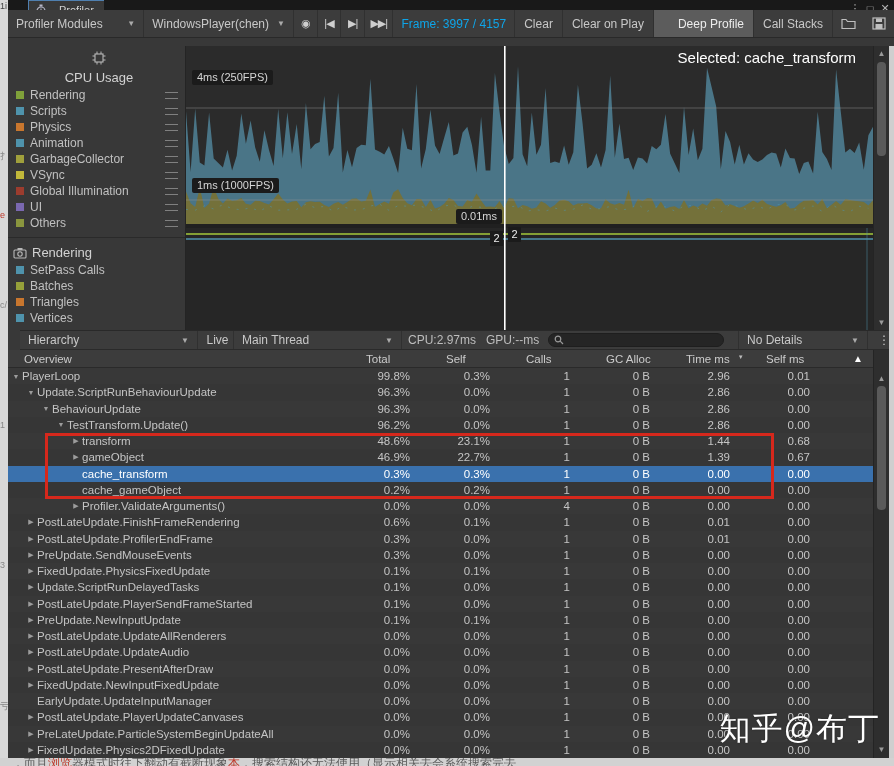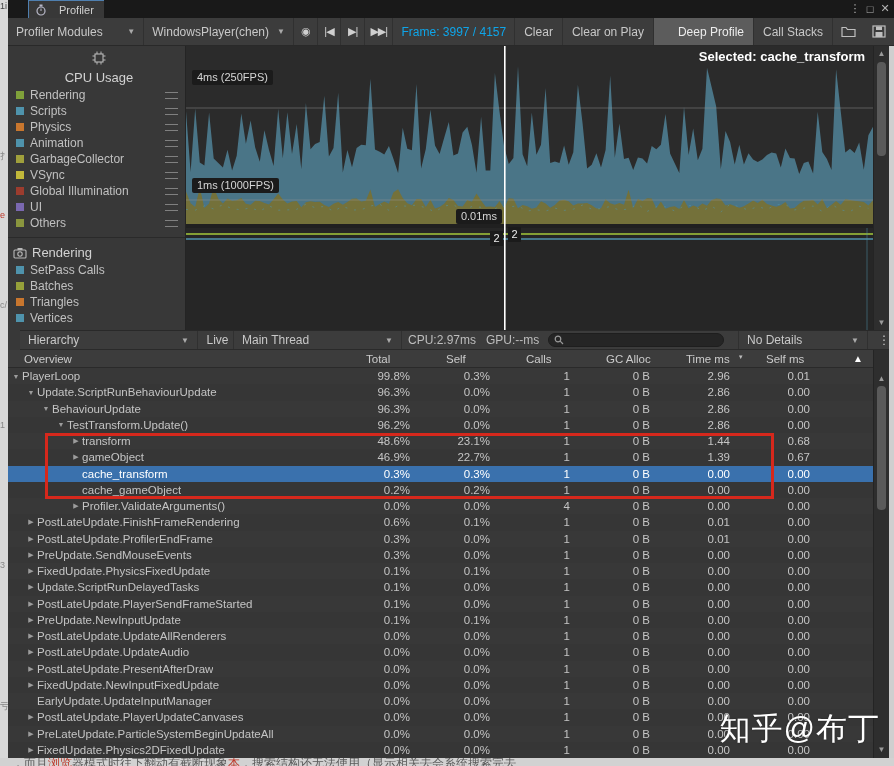--- a/index.html
+++ b/index.html
@@ -7,40 +7,40 @@
        font-family:"Liberation Sans",sans-serif;-webkit-font-smoothing:antialiased;}
   #win{position:absolute;left:8px;top:0;width:886px;height:758px;background:#383838;color:#c6c6c6;}
   
   #titlebar{position:absolute;left:0;top:0;width:100%;height:18px;background:#191919;}
   #tab{position:absolute;left:20px;top:0;height:18px;padding:0 10px 0 6px;background:#383838;
        display:flex;align-items:center;gap:12px;font-size:11px;color:#cfcfcf;
        border-top:1px solid #4f7faf;border-left:1px solid #4f7faf;box-sizing:border-box;}
   .winbtn{position:absolute;top:1px;width:14px;height:15px;color:#b4b4b4;font-size:11px;
           display:flex;align-items:center;justify-content:center;}
   
-  #toolbar{position:absolute;left:0;top:18px;width:100%;height:28px;background:#3c3c3c;
+  #toolbar{position:absolute;left:0;top:10px;width:100%;height:28px;background:#3c3c3c;
            border-bottom:1px solid #292929;display:flex;align-items:stretch;font-size:12px;box-sizing:border-box;}
   .tb-item{display:flex;align-items:center;padding:0 8px;border-right:1px solid #303030;color:#c8c8c8;white-space:nowrap;}
   .dd-arrow{font-size:8px;color:#aaa;margin-left:8px;}
   .navbtn{width:24px;justify-content:center;padding:0 2px;letter-spacing:-1px;font-size:11px;color:#cfcfcf;}
   .tb-btn{padding:0 9px;}
   .tb-btn.active{background:#5c5c5c;color:#ececec;padding-left:24px;}
   
   #sidebar{position:absolute;left:0;top:46px;width:178px;height:284px;background:#383838;
            border-right:1px solid #242424;box-sizing:border-box;}
   .mod-head{display:flex;align-items:center;gap:5px;font-size:13px;color:#d2d2d2;padding:3px 0 2px 5px;}
   .leg-row{display:flex;align-items:center;height:16px;padding-left:8px;font-size:12px;color:#c0c0c0;}
   .swatch{width:8px;height:8px;margin-right:6px;flex:none;}
   .grip{margin-left:auto;margin-right:7px;width:13px;height:5px;border-top:1px solid #808080;border-bottom:1px solid #808080;}
   #mod-divider{height:1px;background:#2a2a2a;margin:6px 0 4px 0;}
   
   #charts{position:absolute;left:178px;top:46px;width:687px;height:284px;background:#2b2b2b;}
   .chart-badge{position:absolute;background:#1b1b1b;color:#d6d6d6;font-size:11px;line-height:15px;
                padding:0 5px;border-radius:2px;white-space:nowrap;}
-  #selected-label{position:absolute;top:3px;right:8px;font-size:13px;font-weight:bold;color:#fff;}
+  #selected-label{position:absolute;top:3px;right:17px;font-size:15px;font-weight:normal;color:#fff;}
   .frame-badge{position:absolute;width:13px;height:15px;background:#1b1b1b;color:#eee;font-size:11px;
                text-align:center;line-height:15px;}
   #charts-scroll{position:absolute;left:865px;top:46px;width:16px;height:284px;background:#2e2e2e;border-left:1px solid #242424;box-sizing:border-box;}
   .sb-arrow{position:absolute;left:0;width:100%;text-align:center;font-size:8px;color:#9a9a9a;}
   .sb-thumb{position:absolute;left:3px;width:9px;background:#5a5a5a;border-radius:4px;}
   
   #hierbar{position:absolute;left:12px;top:330px;width:100%;height:20px;background:#3c3c3c;
            border-top:1px solid #292929;border-bottom:1px solid #2a2a2a;box-sizing:border-box;font-size:12px;color:#c8c8c8;}
   .hb-item{position:absolute;top:0;height:18px;display:flex;align-items:center;border-right:1px solid #303030;box-sizing:border-box;}
   #search-pill{position:absolute;left:528px;top:2px;width:176px;height:14px;background:#252525;

